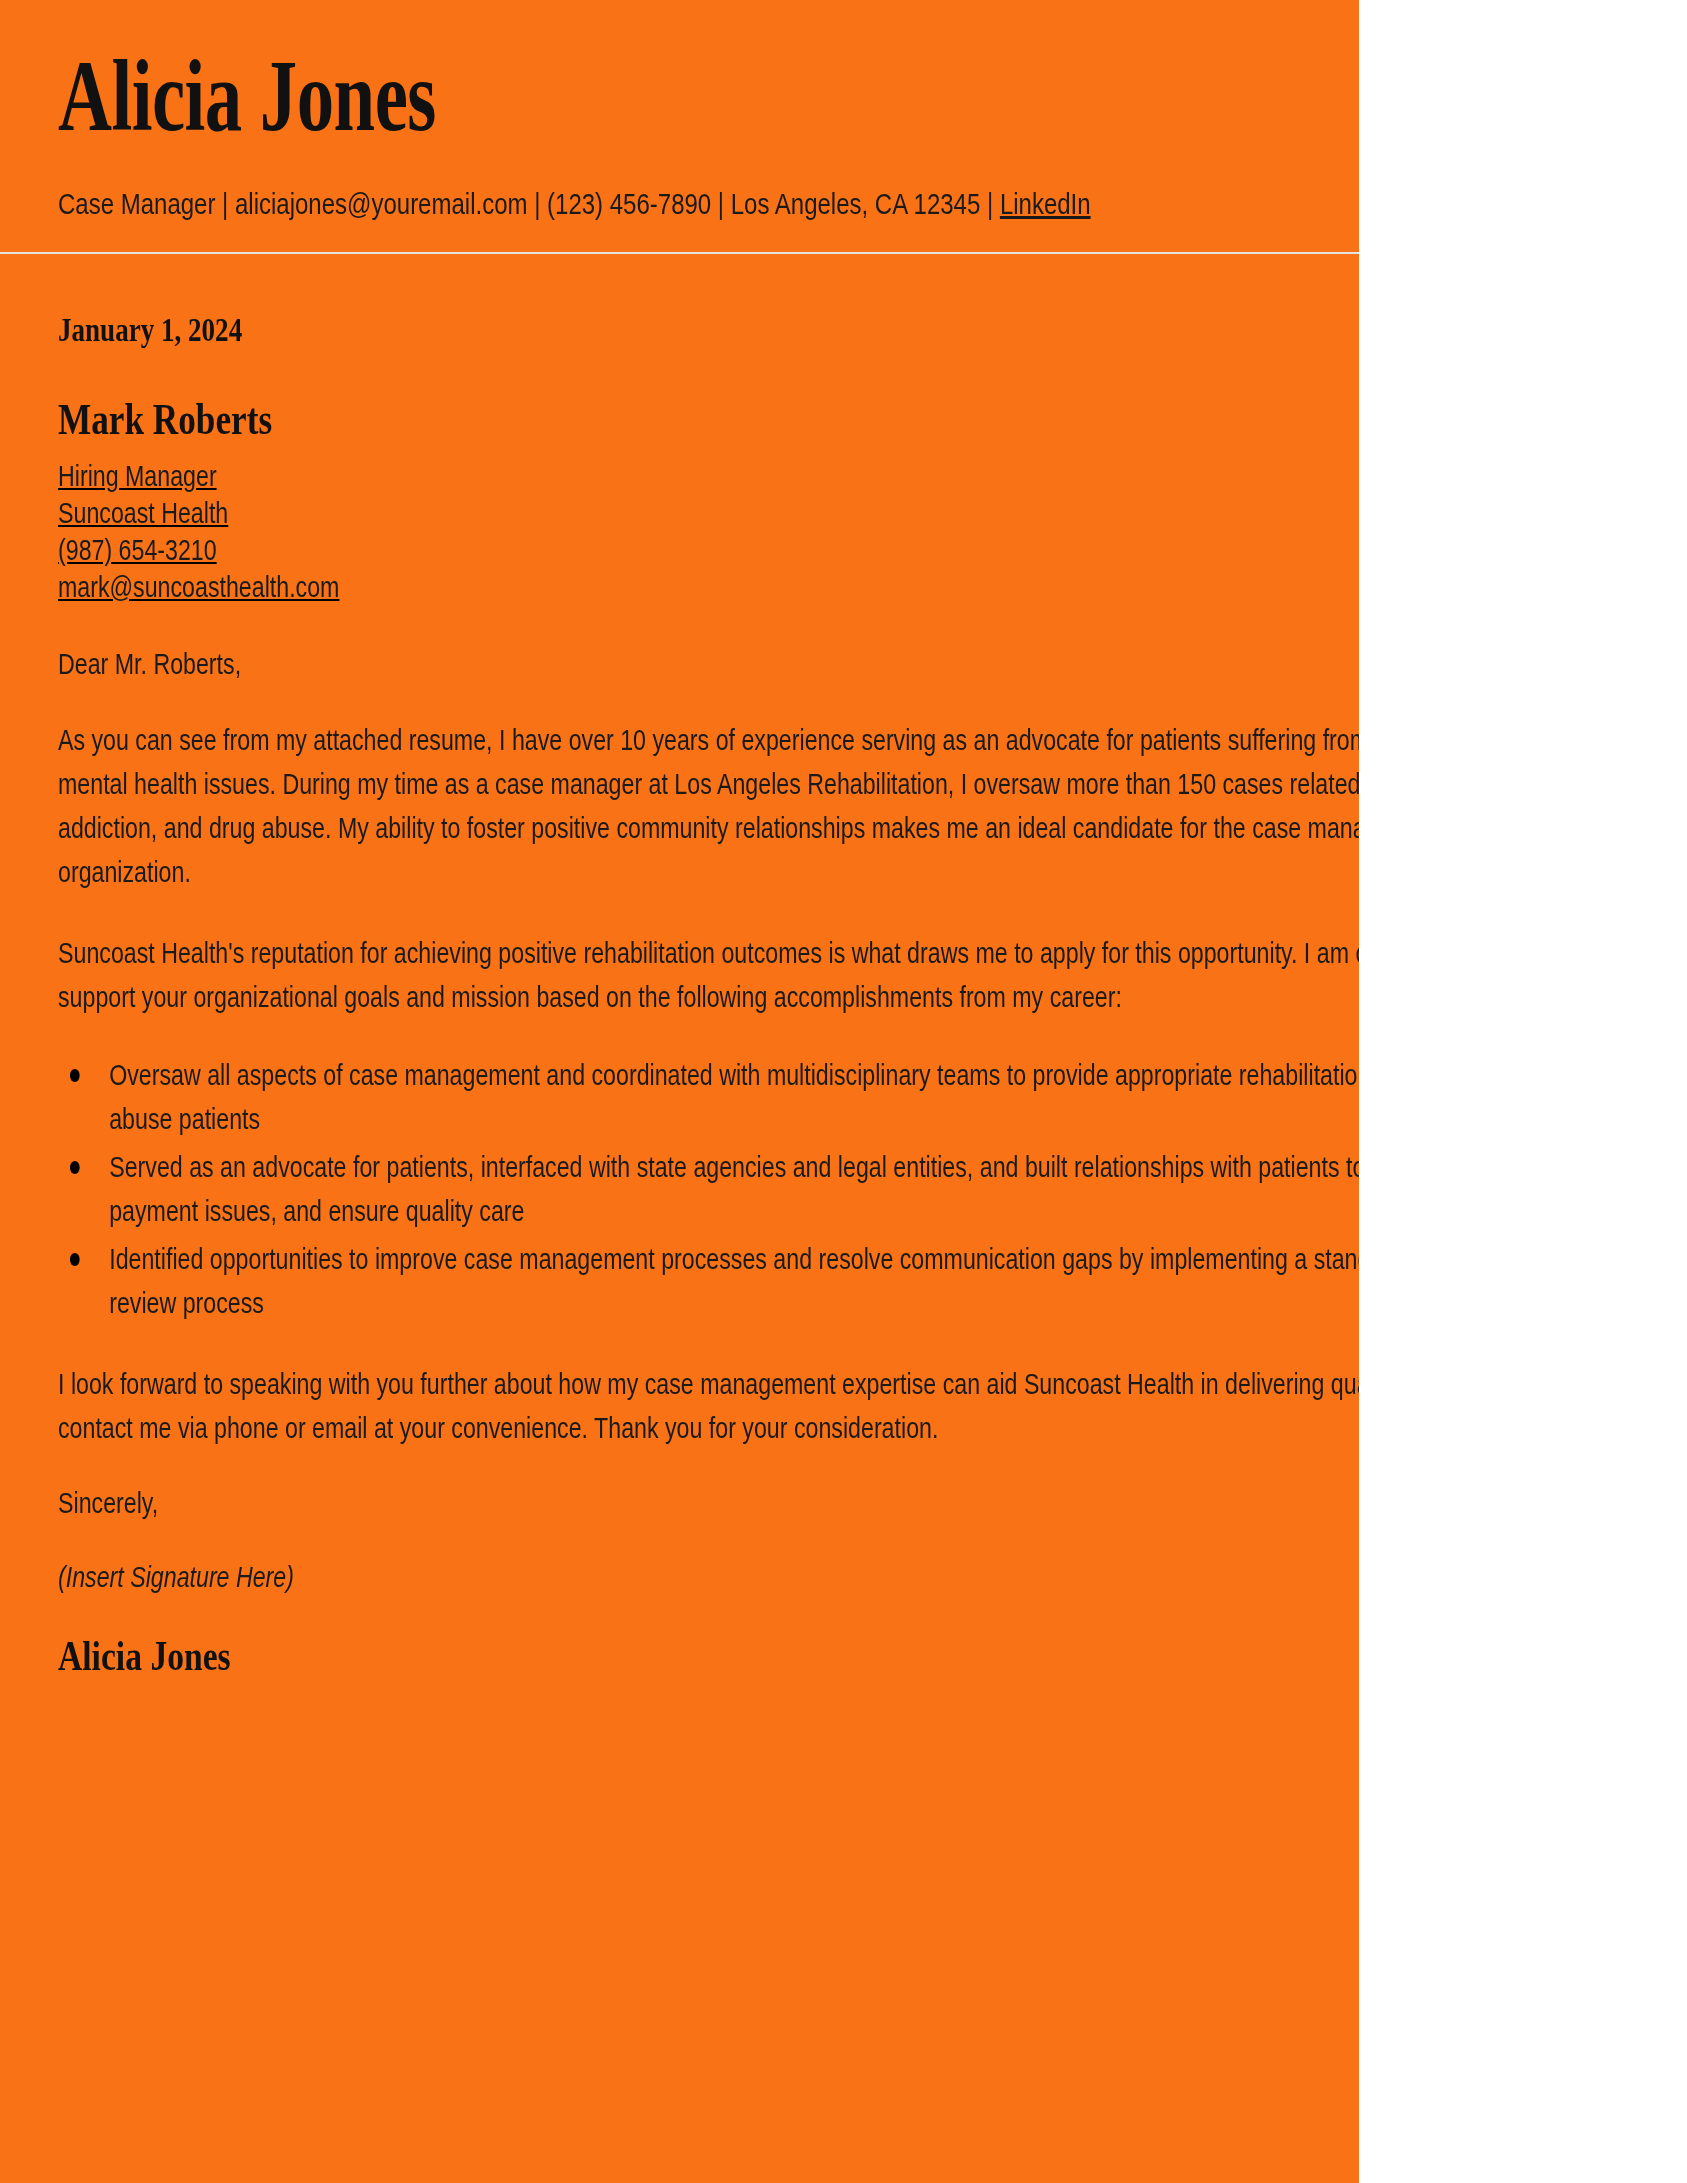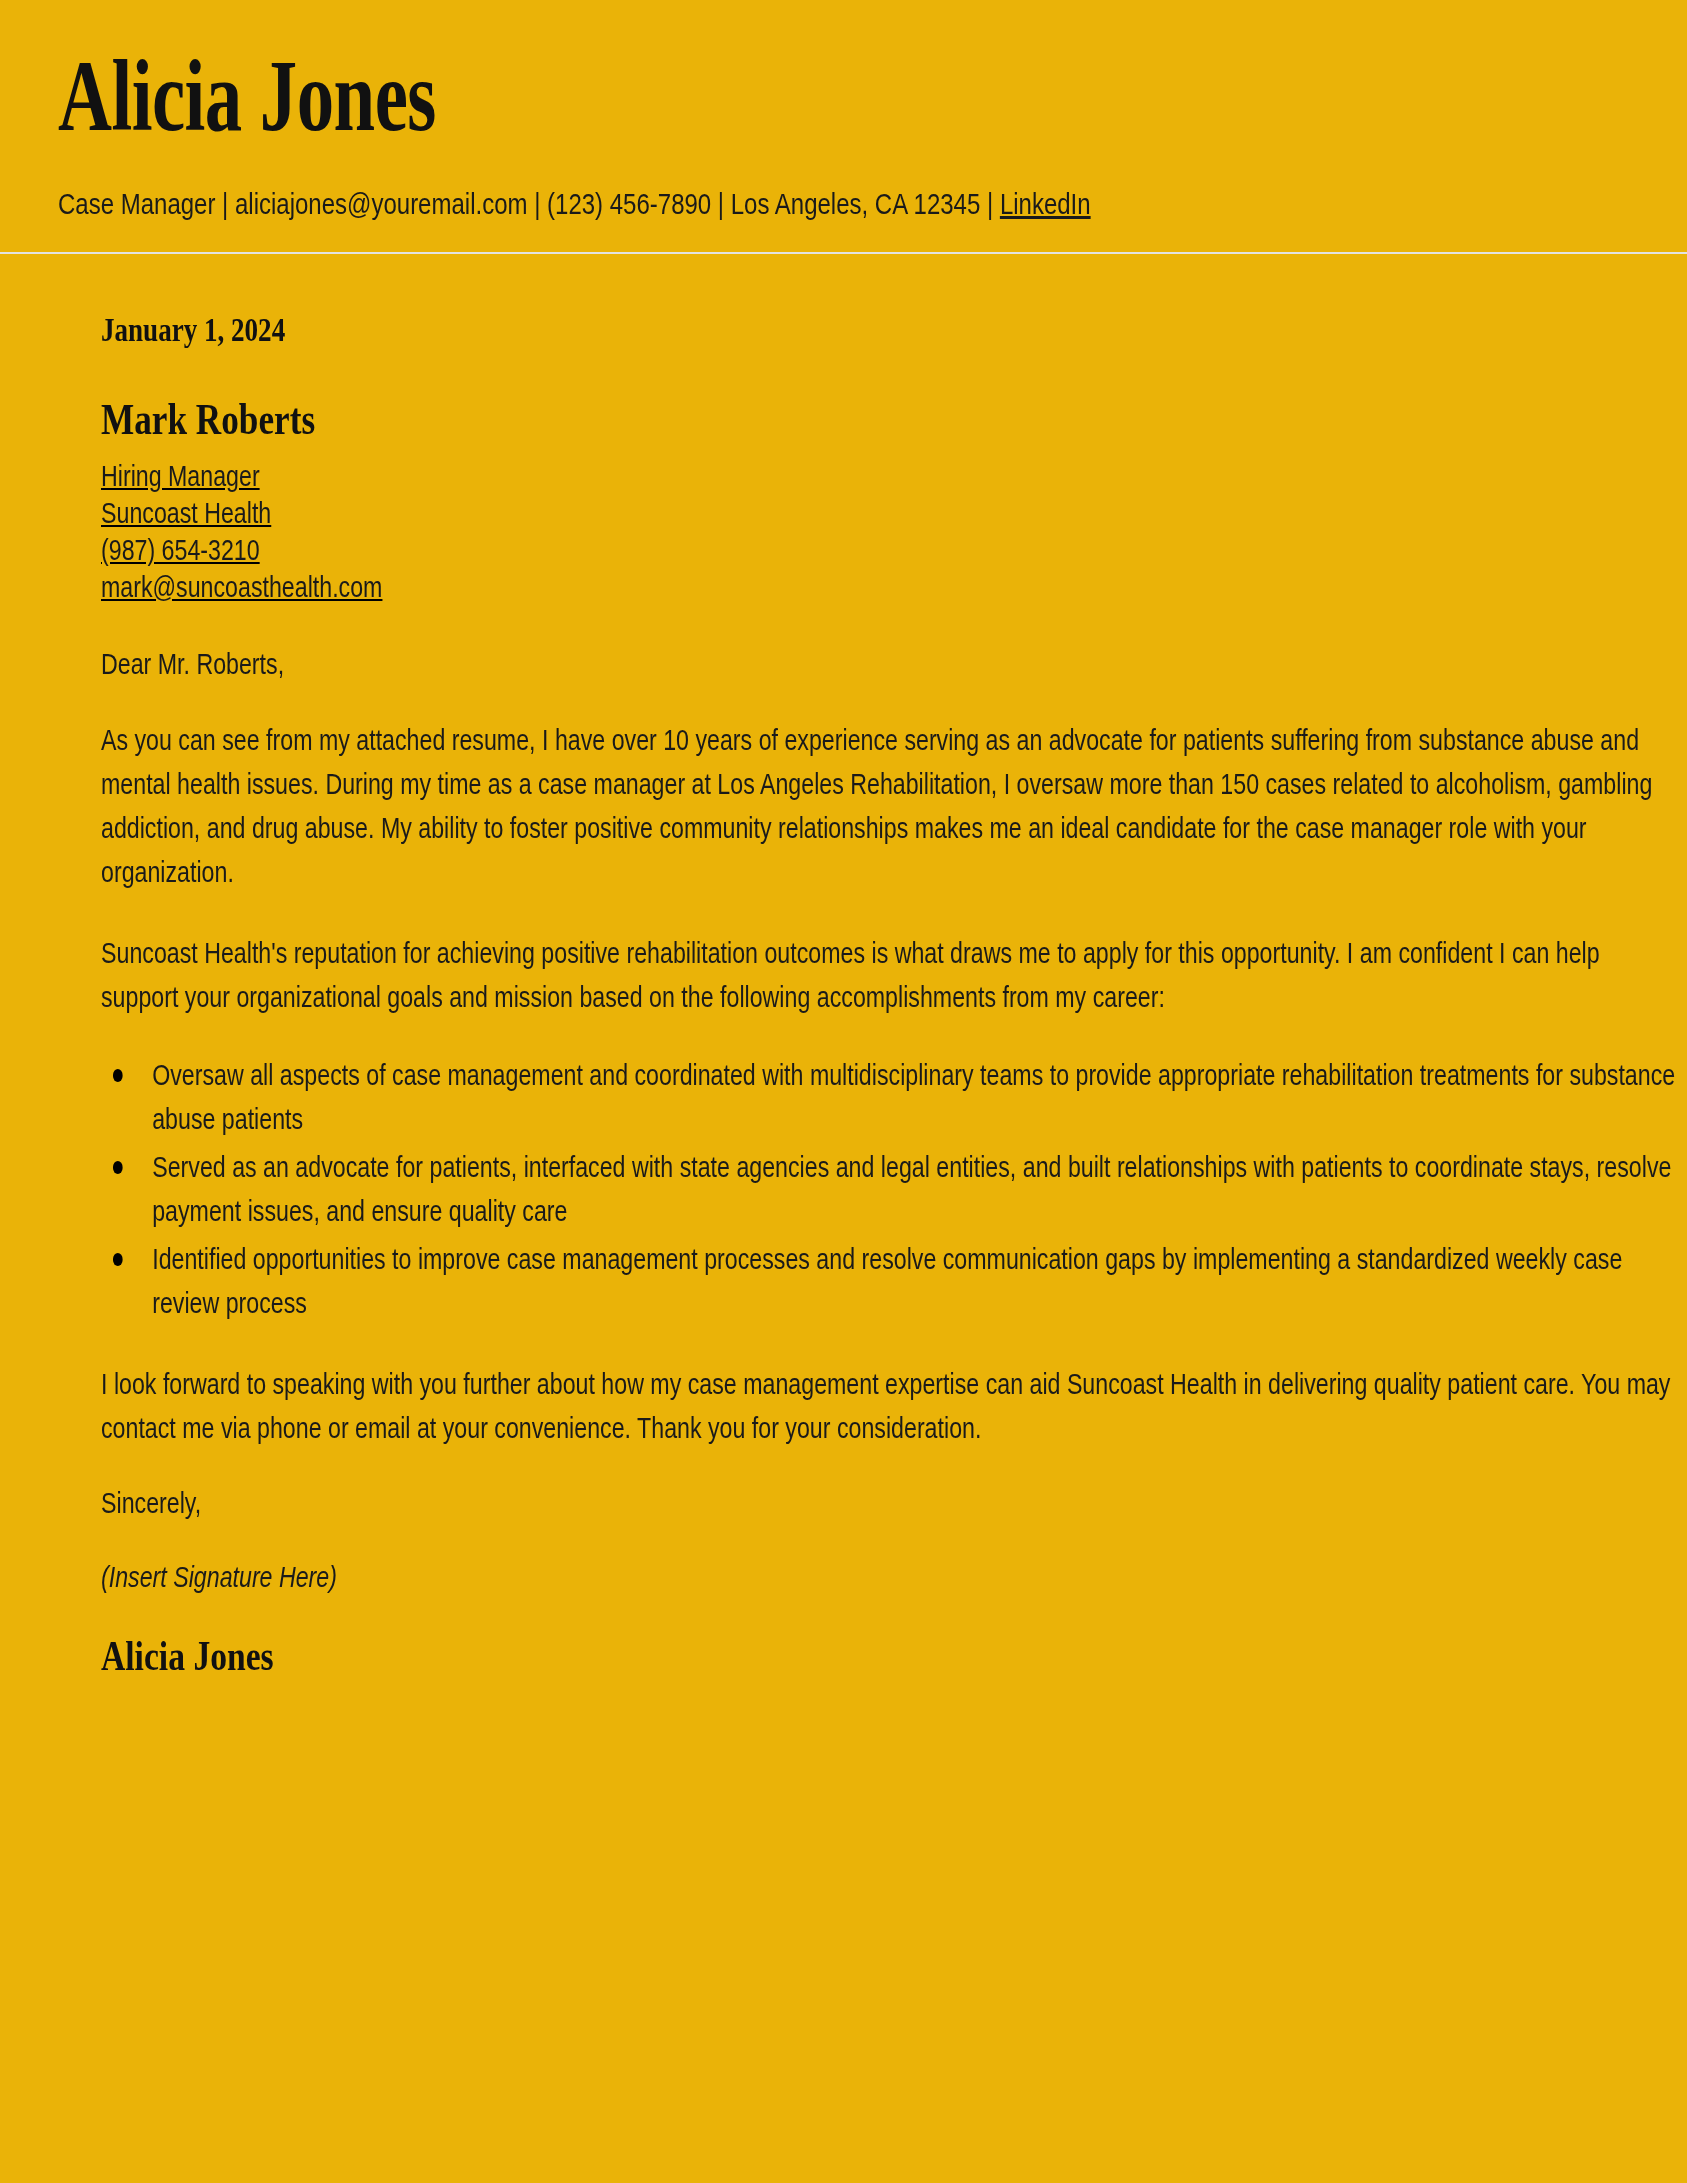--- a/index.html
+++ b/index.html
@@ -2,23 +2,23 @@
 <html style="font-size:10.6px"><head>
 <meta charset="utf-8">
 <style>
   html, body {
     margin: 0;
     padding: 0;
     background: #ffffff;
   }
   .page {
     position: relative;
-    width: 1687px;
+    width: 1359px;
     height: 2183px;
-    background: #eab308;
+    background: #f97316;
     box-sizing: border-box;
     font-family: "Liberation Sans", sans-serif;
     color: #000000;
     overflow: hidden;
   }
 
   
   .header {
     padding: 46px 58px 0 58px;
   }
@@ -51,23 +51,22 @@
   .header-divider {
     margin-top: 29px;
     width: 1687px;
     margin-left: -58px;
     height: 2.6px;
     background: #e3e3e3;
   }
 
   
   .body-wrap {
-    padding: 0 81px;
+    padding: 0 58px;
     margin-top: 58px;
-    margin-left: 20px;
   }
   .date-line {
     font-family: "Liberation Serif", serif;
     font-weight: 700;
     font-size: 33px;
     transform: scaleX(0.82);
     transform-origin: left center;
     white-space: nowrap;
     color: #111111;
   }

